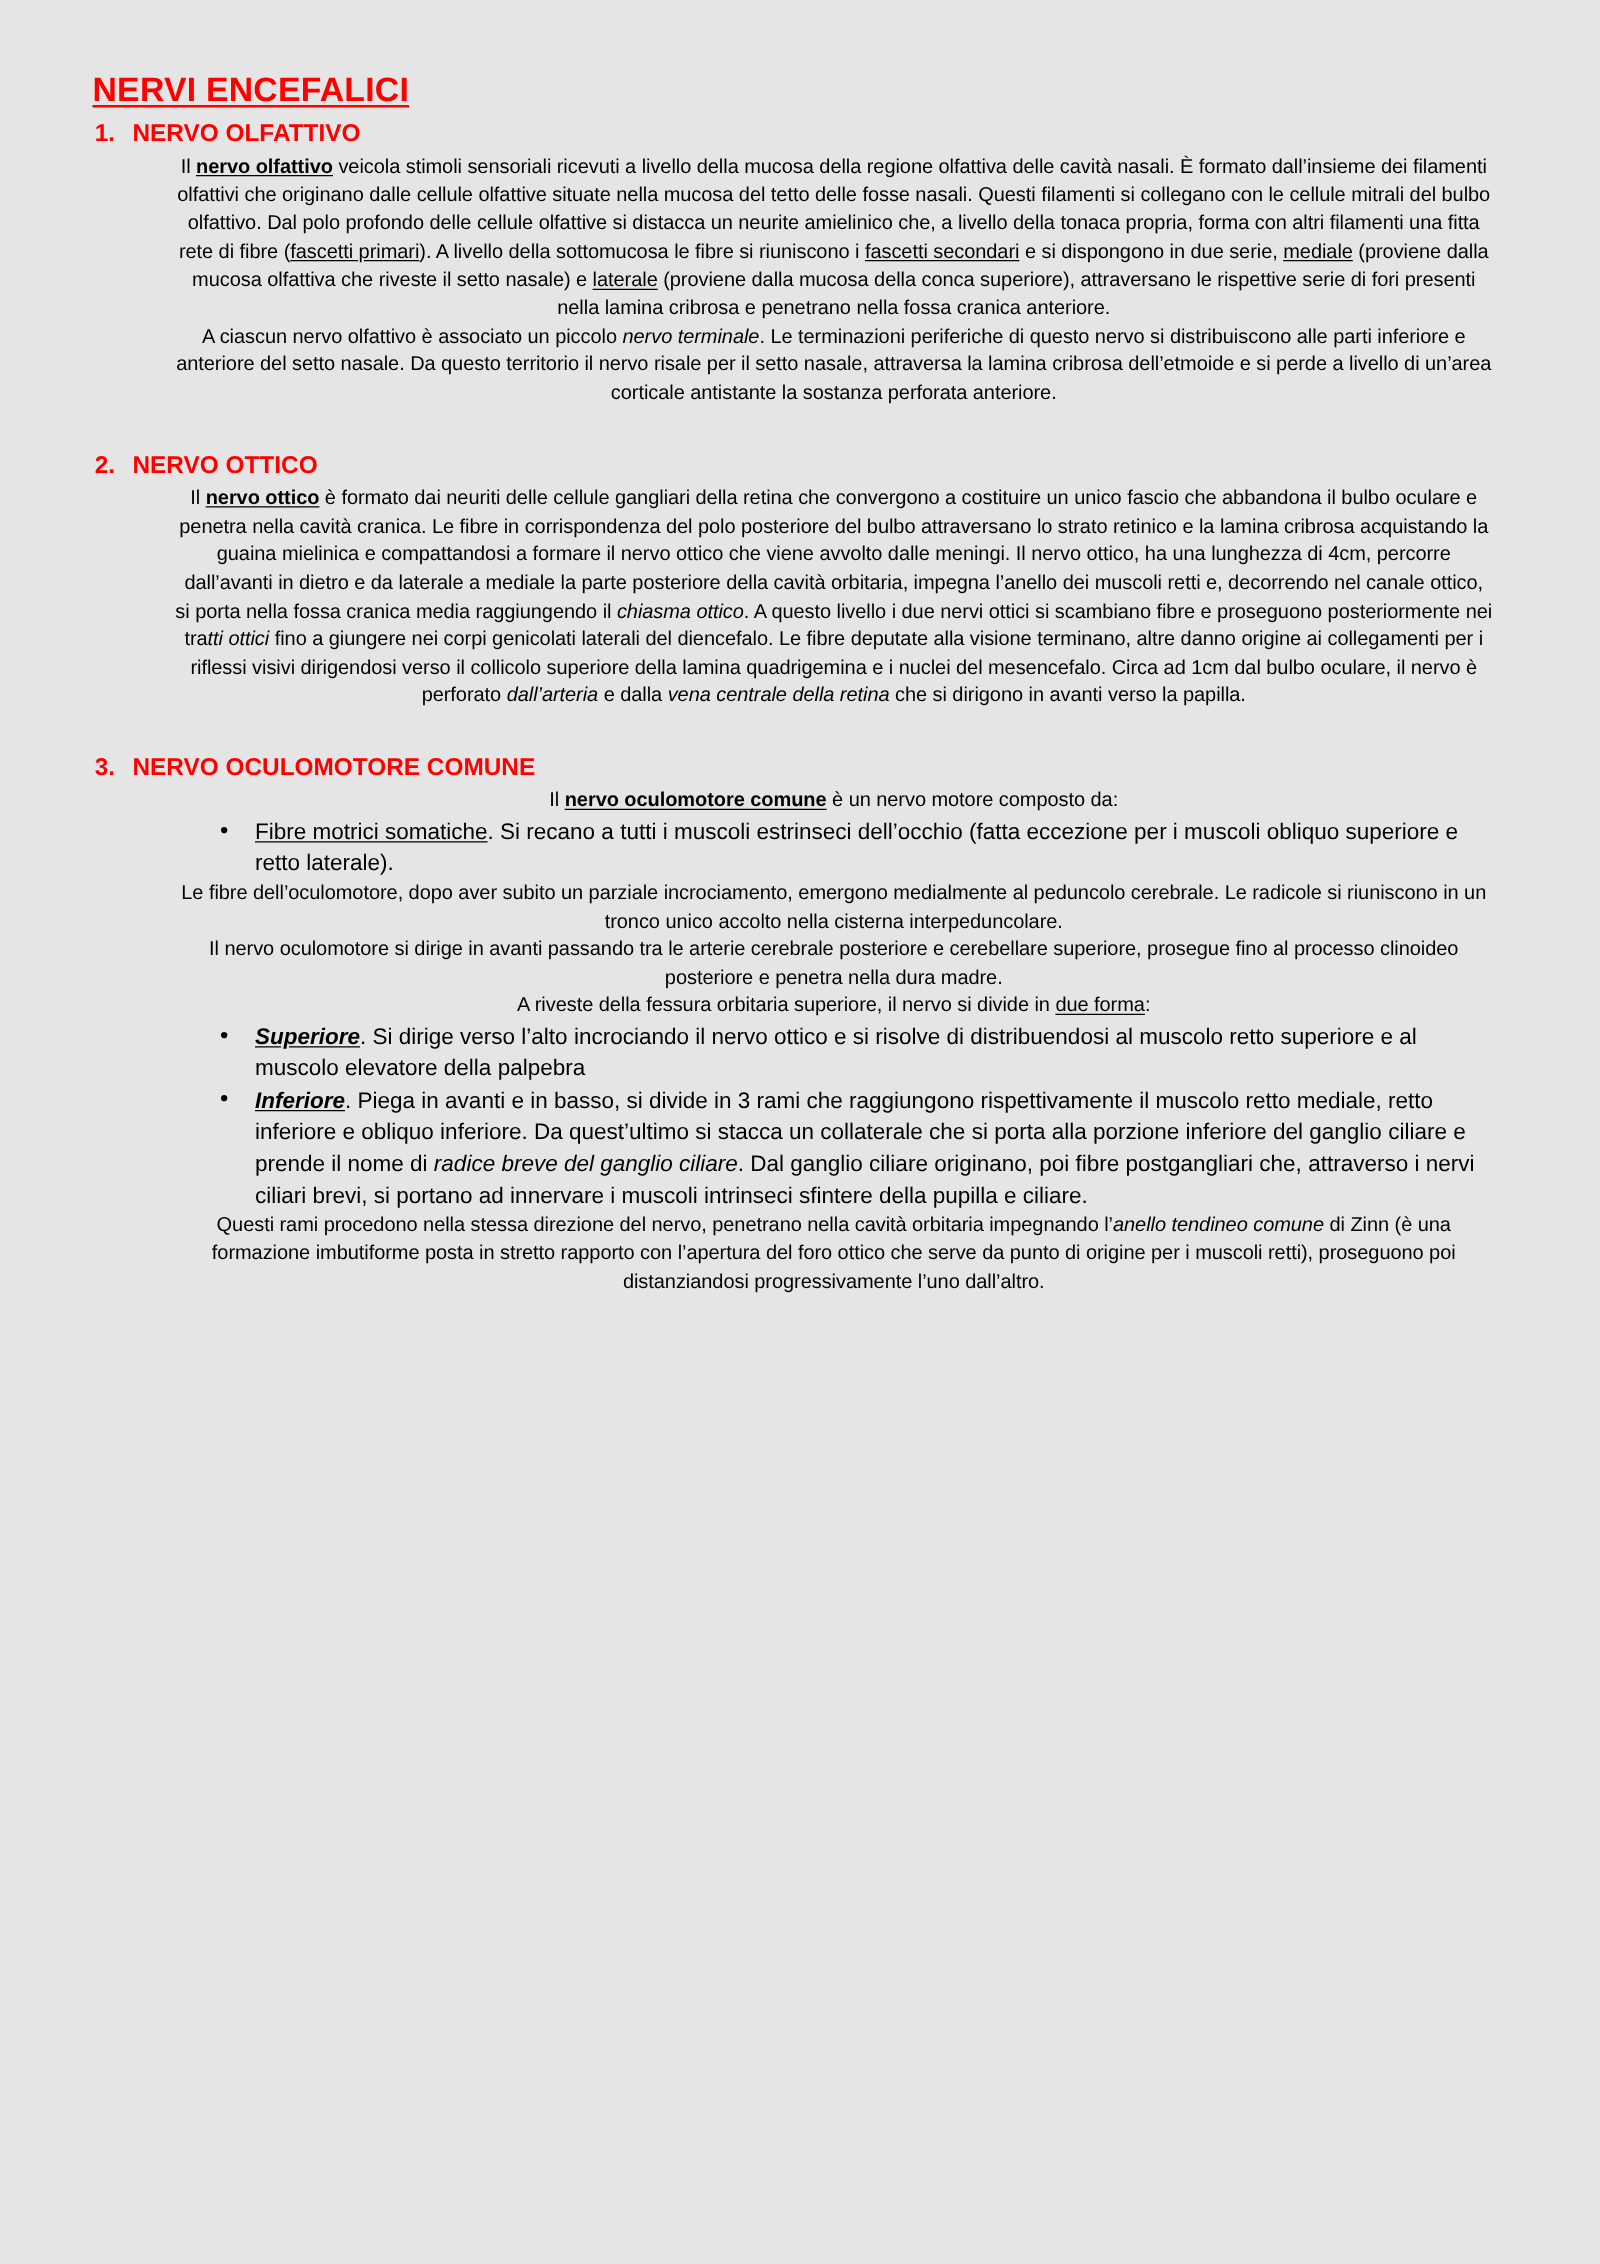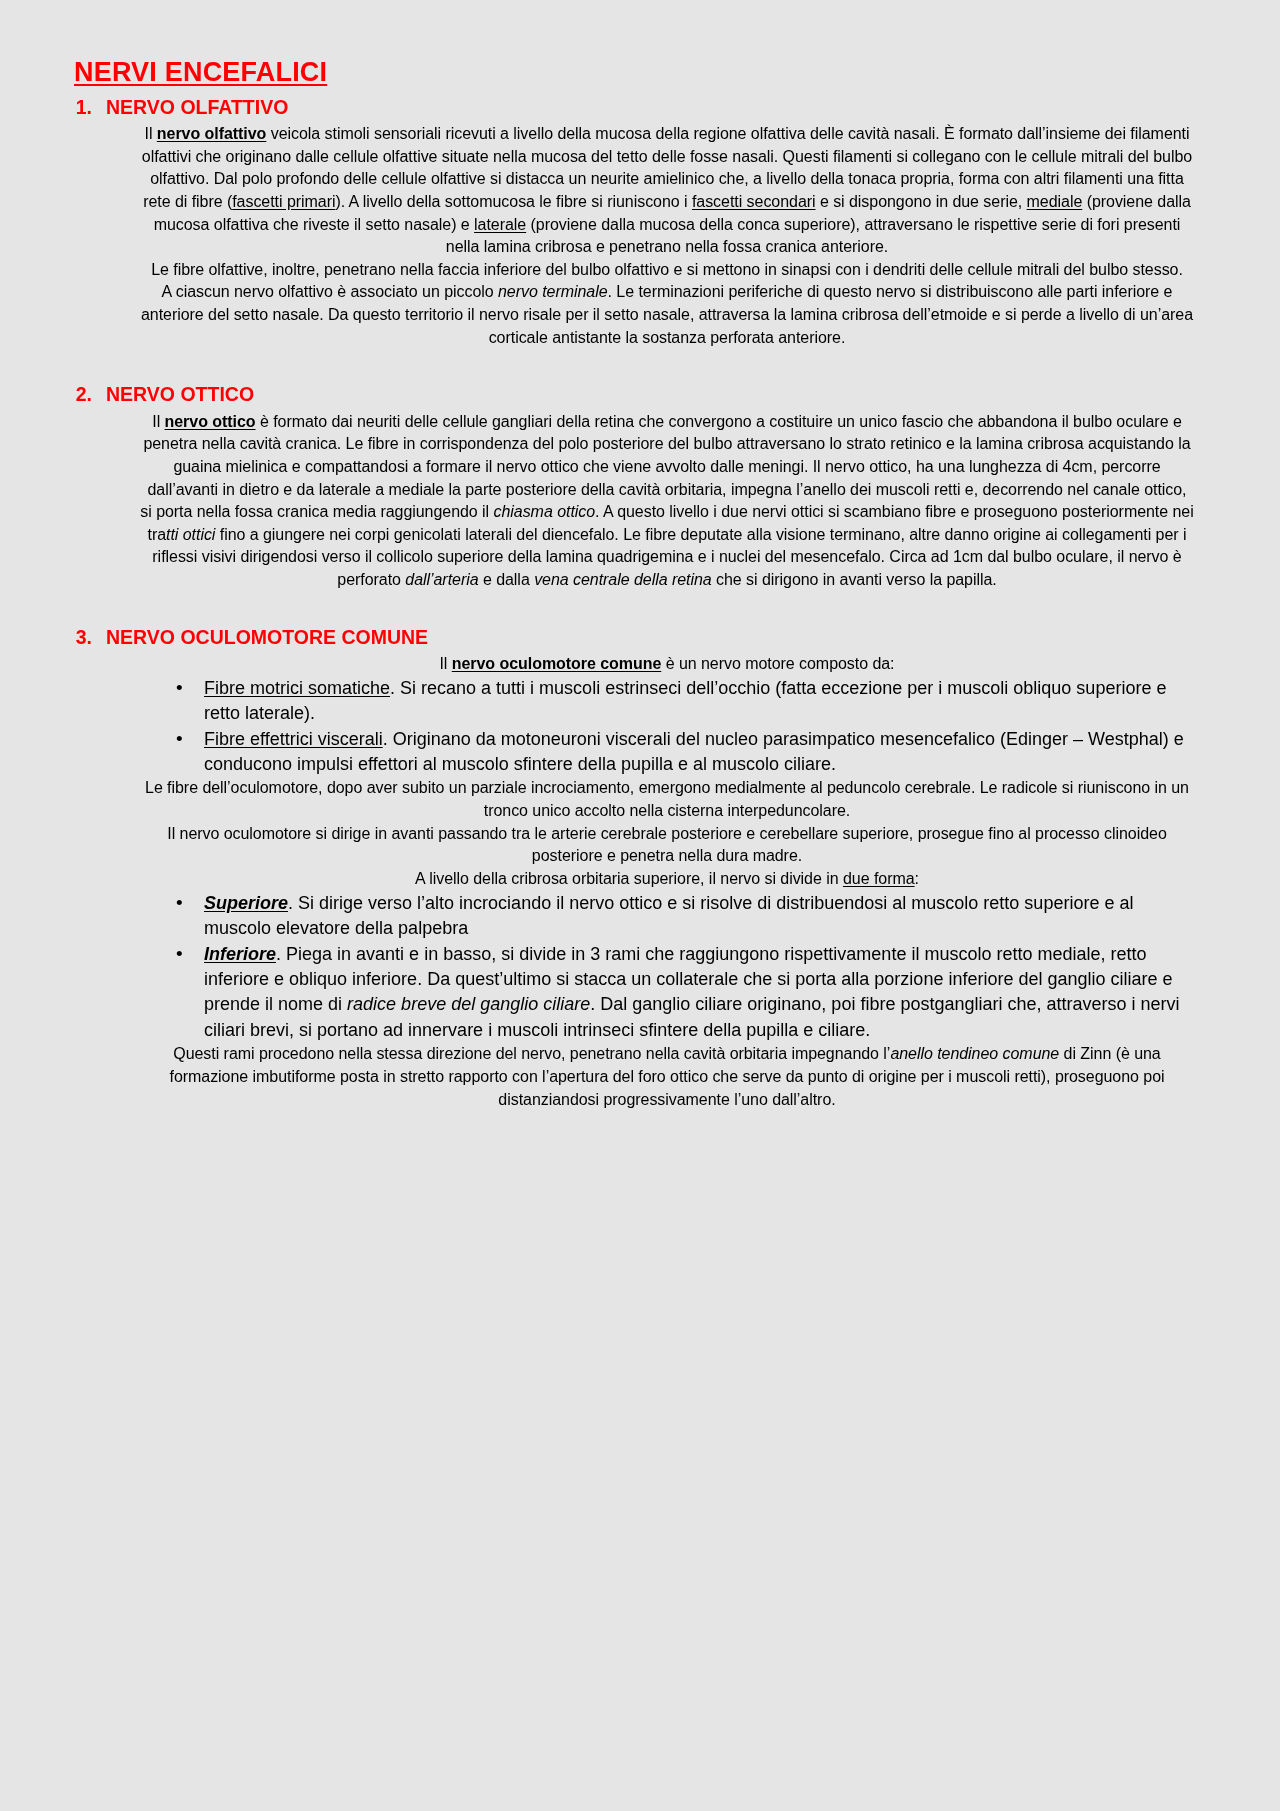--- a/index.html
+++ b/index.html
@@ -105,21 +105,20 @@
   <h1 class="doc-title">NERVI ENCEFALICI</h1>
 
   <div id="sections-root">
       <div class="section">
         <div class="section-head">
           <span class="section-num">1.</span>
           <span class="section-title">NERVO OLFATTIVO</span>
         </div>
         <div class="body-block">
           <p class="para"><span>Il </span><span class="bu">nervo olfattivo</span><span> veicola stimoli sensoriali ricevuti a livello della mucosa della regione olfattiva delle cavità nasali. È formato dall’insieme dei filamenti olfattivi che originano dalle cellule olfattive situate nella mucosa del tetto delle fosse nasali. Questi filamenti si collegano con le cellule mitrali del bulbo olfattivo. Dal polo profondo delle cellule olfattive si distacca un neurite amielinico che, a livello della tonaca propria, forma con altri filamenti una fitta rete di fibre (</span><span class="u">fascetti primari</span><span>). A livello della sottomucosa le fibre si riuniscono i </span><span class="u">fascetti secondari</span><span> e si dispongono in due serie, </span><span class="u">mediale</span><span> (proviene dalla mucosa olfattiva che riveste il setto nasale) e </span><span class="u">laterale</span><span> (proviene dalla mucosa della conca superiore), attraversano le rispettive serie di fori presenti nella lamina cribrosa e penetrano nella fossa cranica anteriore.</span></p>
-          <p class="para"><span>Le fibre olfattive, inoltre, penetrano nella faccia inferiore del bulbo olfattivo e si mettono in sinapsi con i dendriti delle cellule mitrali del bulbo stesso.</span></p>
           <p class="para"><span>A ciascun nervo olfattivo è associato un piccolo </span><span class="i">nervo terminale</span><span>. Le terminazioni periferiche di questo nervo si distribuiscono alle parti inferiore e anteriore del setto nasale. Da questo territorio il nervo risale per il setto nasale, attraversa la lamina cribrosa dell’etmoide e si perde a livello di un’area corticale antistante la sostanza perforata anteriore.</span></p>
         </div>
       </div>
       <div class="gap-lg"></div>
       <div class="section">
         <div class="section-head">
           <span class="section-num">2.</span>
           <span class="section-title">NERVO OTTICO</span>
         </div>
         <div class="body-block">
@@ -129,25 +128,24 @@
       <div class="gap-lg"></div>
       <div class="section">
         <div class="section-head">
           <span class="section-num">3.</span>
           <span class="section-title">NERVO OCULOMOTORE COMUNE</span>
         </div>
         <div class="body-block">
           <p class="para"><span>Il </span><span class="bu">nervo oculomotore comune</span><span> è un nervo motore composto da:</span></p>
           <ul class="bullets">
             <li><span class="u">Fibre motrici somatiche</span><span>. Si recano a tutti i muscoli estrinseci dell’occhio (fatta eccezione per i muscoli obliquo superiore e retto laterale).</span></li>
-            <li><span class="u">Fibre effettrici viscerali</span><span>. Originano da motoneuroni viscerali del nucleo parasimpatico mesencefalico (Edinger – Westphal) e conducono impulsi effettori al muscolo sfintere della pupilla e al muscolo ciliare.</span></li>
           </ul>
           <p class="para"><span>Le fibre dell’oculomotore, dopo aver subito un parziale incrociamento, emergono medialmente al peduncolo cerebrale. Le radicole si riuniscono in un tronco unico accolto nella cisterna interpeduncolare.</span></p>
           <p class="para"><span>Il nervo oculomotore si dirige in avanti passando tra le arterie cerebrale posteriore e cerebellare superiore, prosegue fino al processo clinoideo posteriore e penetra nella dura madre.</span></p>
-          <p class="para"><span>A livello della cribrosa orbitaria superiore, il nervo si divide in </span><span class="u">due forma</span><span>:</span></p>
+          <p class="para"><span>A riveste della fessura orbitaria superiore, il nervo si divide in </span><span class="u">due forma</span><span>:</span></p>
           <ul class="bullets">
             <li><span class="biu">Superiore</span><span>. Si dirige verso l’alto incrociando il nervo ottico e si risolve di distribuendosi al muscolo retto superiore e al muscolo elevatore della palpebra</span></li>
             <li><span class="biu">Inferiore</span><span>. Piega in avanti e in basso, si divide in 3 rami che raggiungono rispettivamente il muscolo retto mediale, retto inferiore e obliquo inferiore. Da quest’ultimo si stacca un collaterale che si porta alla porzione inferiore del ganglio ciliare e prende il nome di </span><span class="i">radice breve del ganglio ciliare</span><span>. Dal ganglio ciliare originano, poi fibre postgangliari che, attraverso i nervi ciliari brevi, si portano ad innervare i muscoli intrinseci sfintere della pupilla e ciliare.</span></li>
           </ul>
           <p class="para"><span>Questi rami procedono nella stessa direzione del nervo, penetrano nella cavità orbitaria impegnando l’</span><span class="i">anello tendineo comune</span><span> di Zinn (è una formazione imbutiforme posta in stretto rapporto con l’apertura del foro ottico che serve da punto di origine per i muscoli retti), proseguono poi distanziandosi progressivamente l’uno dall’altro.</span></p>
         </div>
       </div>
     </div>
 
 </div>

